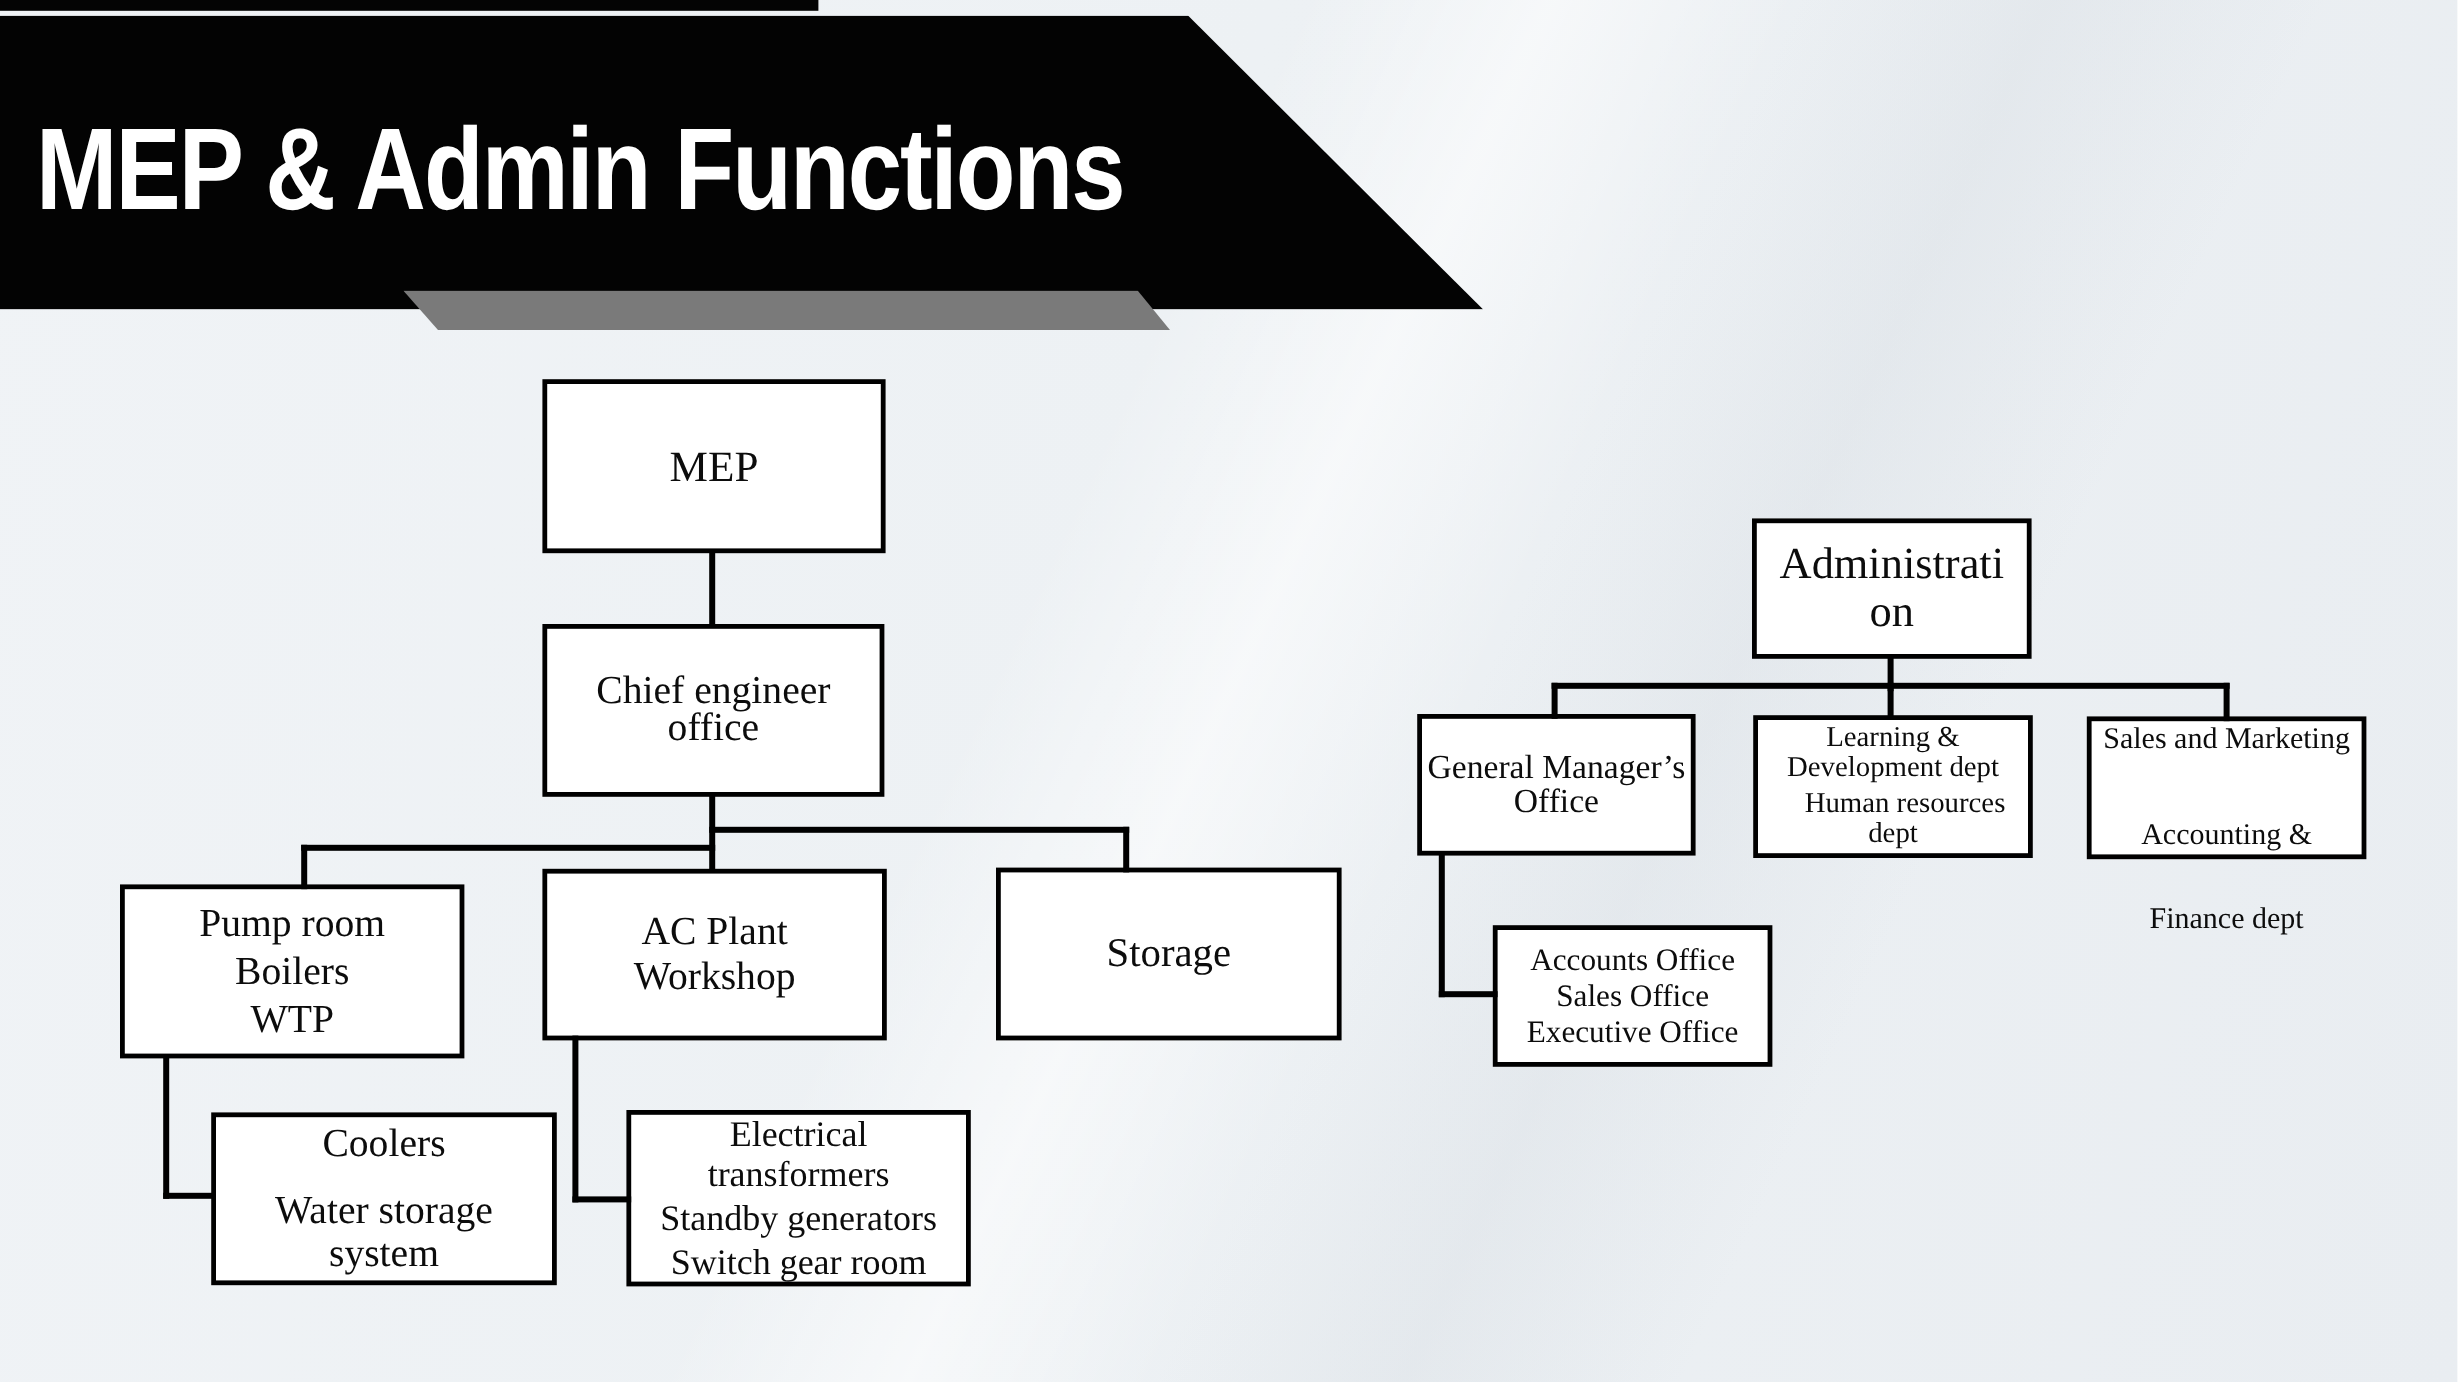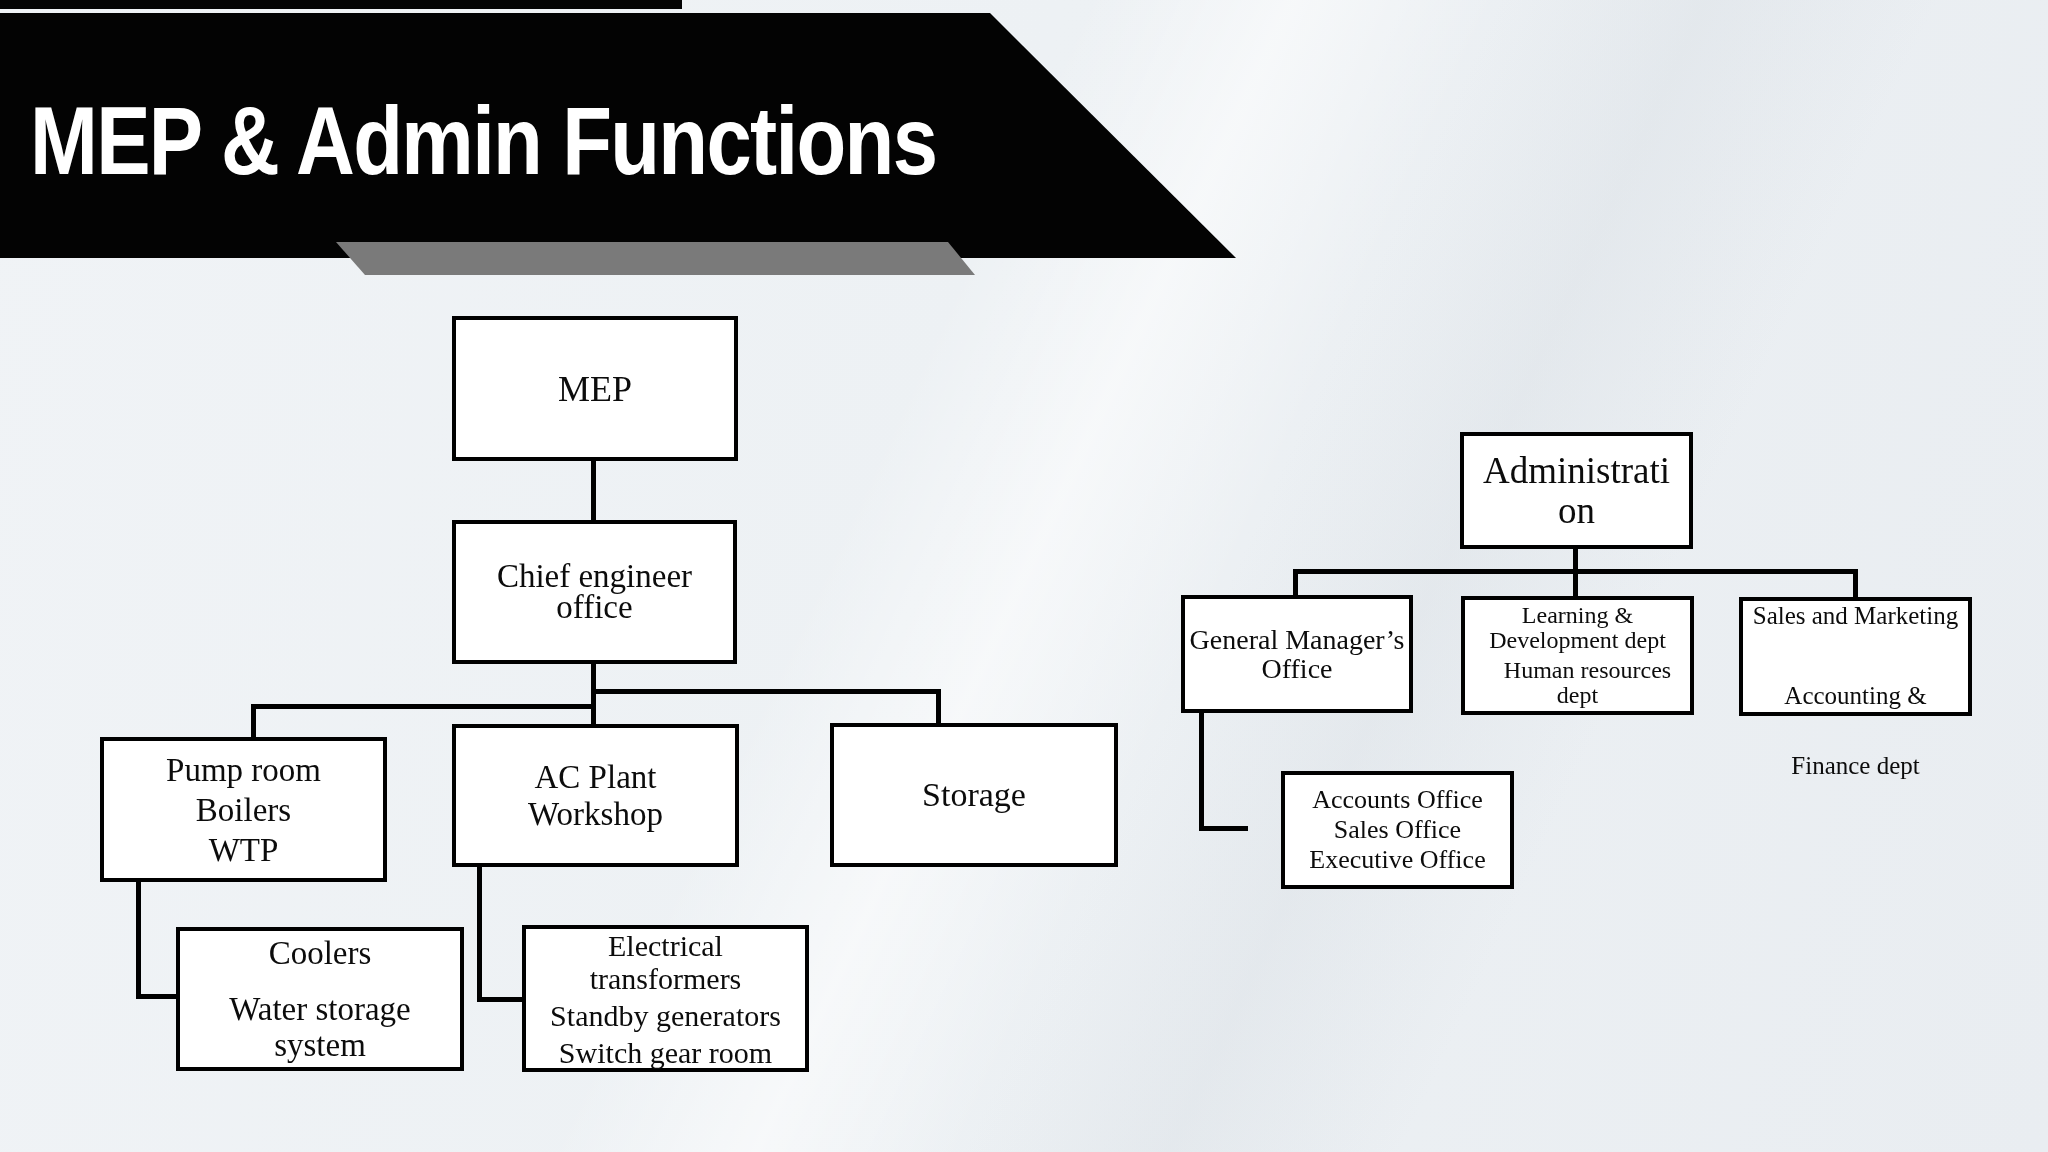--- a/index.html
+++ b/index.html
@@ -57,21 +57,21 @@
   #n-admin     {left:1460px;top:432px;width:233px;height:117px;font-size:37px;}
   #n-admin .ln {line-height:40px;}
   #n-gm        {left:1181px;top:595px;width:232px;height:118px;font-size:28px;}
   #n-gm .ln    {line-height:29px;}
   #n-learning  {left:1461px;top:596px;width:233px;height:119px;font-size:24px;}
   #n-learning .ln{line-height:25px;}
   #n-learning .g{margin-top:5px;margin-left:20px;}
   #n-sales     {left:1739px;top:597px;width:233px;height:119px;font-size:25px;justify-content:flex-start;padding-top:2px;gap:44px;}
   #n-sales .ln {line-height:26px;}
   #n-sales .g  {margin-top:10px;}
-  #n-accounts  {left:1281px;top:771px;width:233px;height:118px;font-size:26px;}
+  #n-accounts  {left:1244px;top:771px;width:233px;height:118px;font-size:26px;}
   #n-accounts .ln{line-height:30px;}
   
   .c{position:absolute;background:#000000;}
 </style>
 </head>
 <body>
 
 <div class="stage">
 
   <div class="top-strip"></div>

